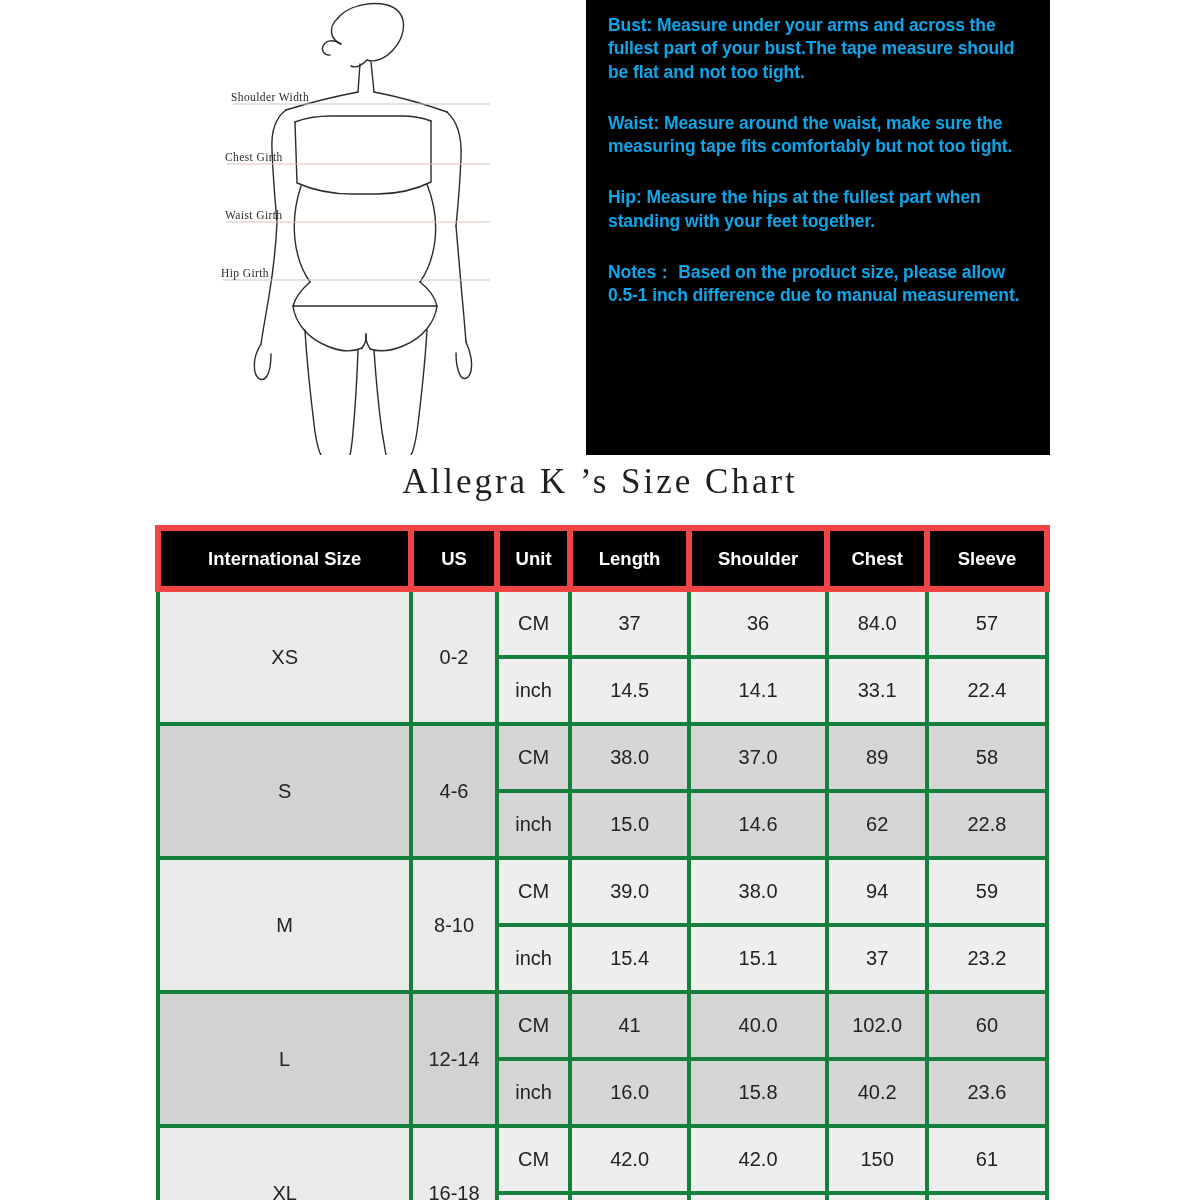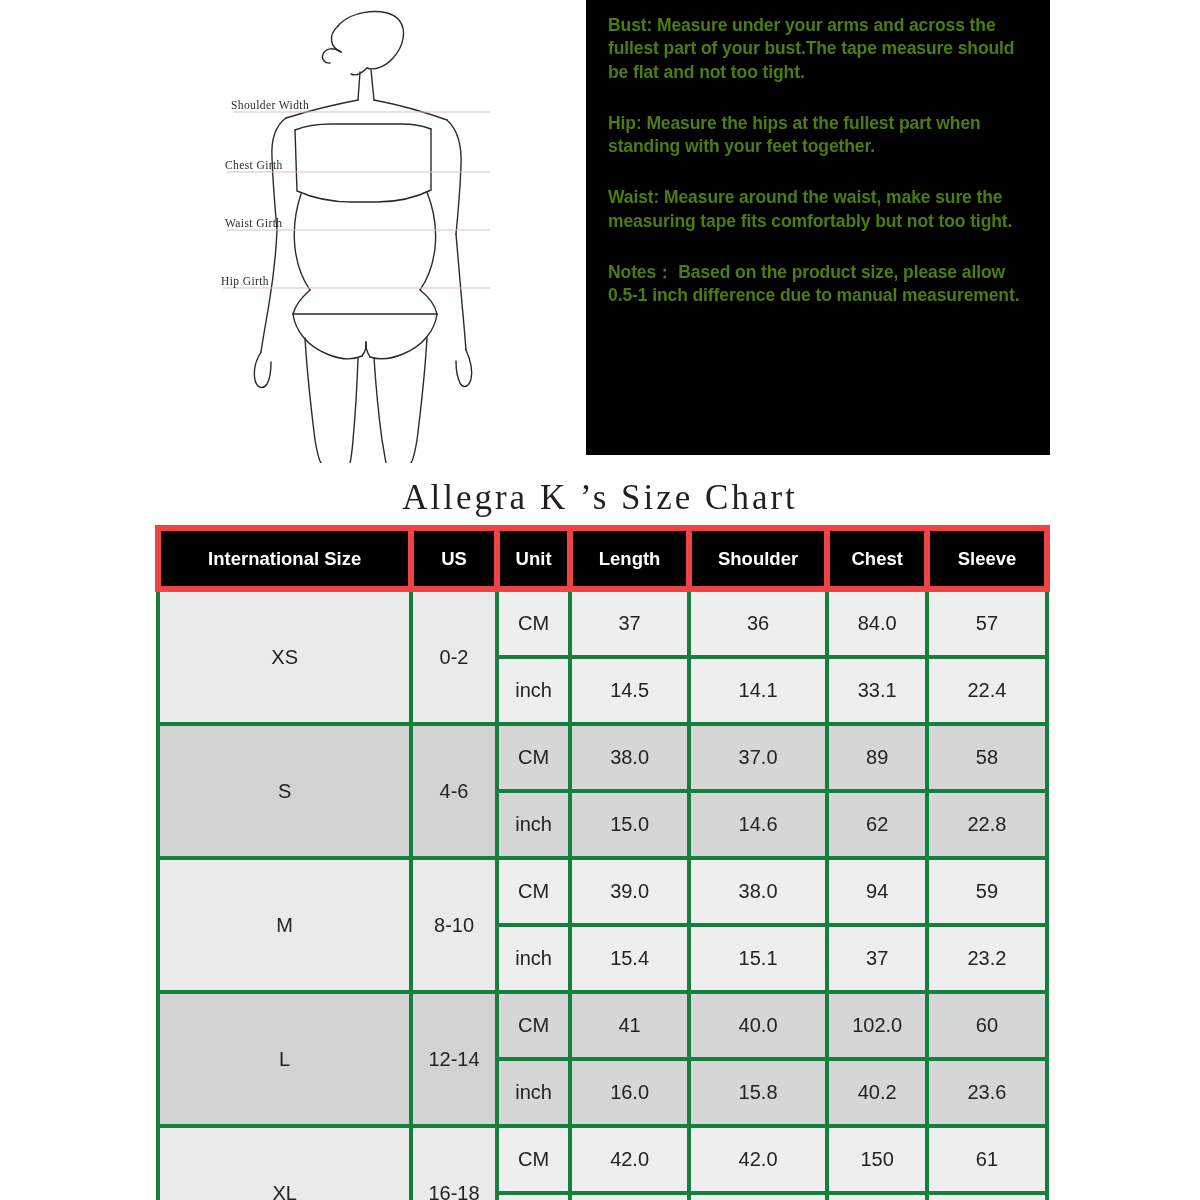--- a/index.html
+++ b/index.html
@@ -17,21 +17,21 @@
 
   
   .top-area {
     position: relative;
     height: 455px;
   }
 
   .figure-panel {
     position: absolute;
     left: 155px;
-    top: 8px;
+    top: 0;
     width: 430px;
     height: 455px;
   }
 
   .figure-panel svg {
     display: block;
   }
 
   .fig-label {
     font-family: "Liberation Serif", serif;
@@ -41,21 +41,21 @@
   }
 
   
   .instructions {
     position: absolute;
     left: 586px;
     top: 0;
     width: 464px;
     height: 455px;
     background: #000000;
-    color: #4d7c0f;
+    color: #0ea5e9;
     box-sizing: border-box;
     padding: 14px 22px 10px 22px;
   }
   .instructions p {
     margin: 0 0 28px 0;
     font-size: 17.5px;
     line-height: 1.33;
     font-weight: bold;
     font-family: "Liberation Sans", sans-serif;
     letter-spacing: -0.1px;
@@ -66,21 +66,20 @@
   .chart-title {
     position: absolute;
     left: 0;
     top: 462px;
     width: 1200px;
     text-align: center;
     font-family: "Liberation Serif", serif;
     font-size: 35px;
     letter-spacing: 3px;
     color: #231f20;
-    margin-top: 16px;
   }
 
   
   .table-wrap {
     position: absolute;
     left: 155px;
     top: 525px;
     width: 895px;
   }
   table.size-chart {
@@ -178,22 +177,22 @@
 
       <text class="fig-label" x="76" y="101">Shoulder Width</text>
       <text class="fig-label" x="70" y="161">Chest Girth</text>
       <text class="fig-label" x="70" y="219">Waist Girth</text>
       <text class="fig-label" x="66" y="277">Hip Girth</text>
     </svg>
   </div>
 
   <div class="instructions">
     <p>Bust: Measure under your arms and across the fullest part of your bust.The tape measure should be flat and not too tight.</p>
+    <p>Waist: Measure around the waist, make sure the measuring tape fits comfortably but not too tight.</p>
     <p>Hip: Measure the hips at the fullest part when standing with your feet together.</p>
-    <p>Waist: Measure around the waist, make sure the measuring tape fits comfortably but not too tight.</p>
     <p>Notes： Based on the product size, please allow 0.5-1 inch difference due to manual measurement.</p>
   </div>
 
   <div class="chart-title">Allegra K ’s Size Chart</div>
 </div>
 
 <div class="table-wrap">
   <table class="size-chart">
     <colgroup>
       <col class="c-intl">

